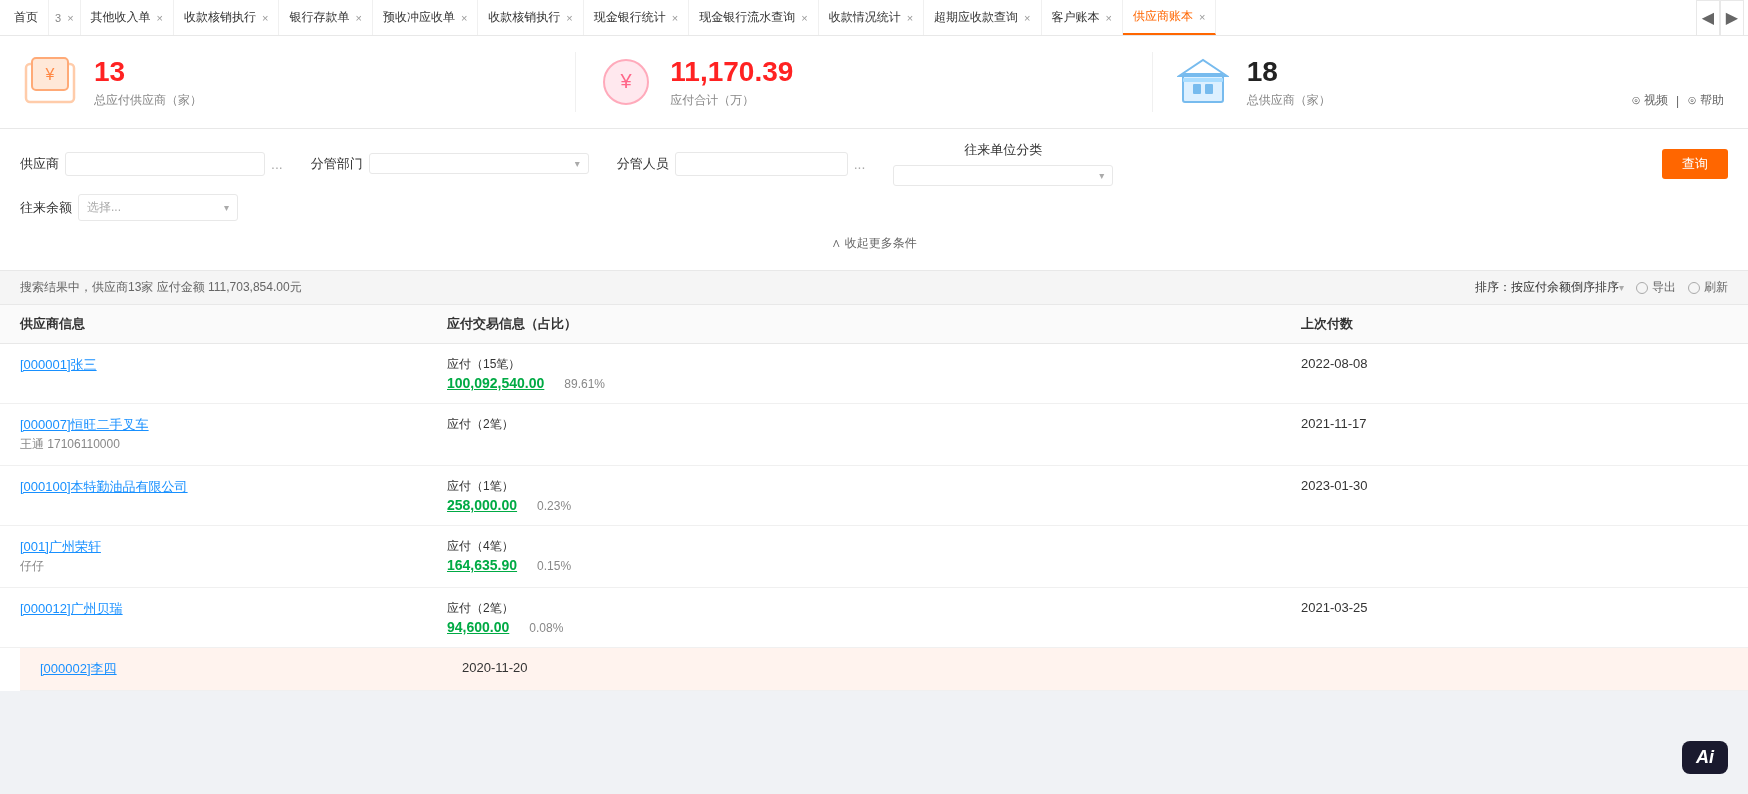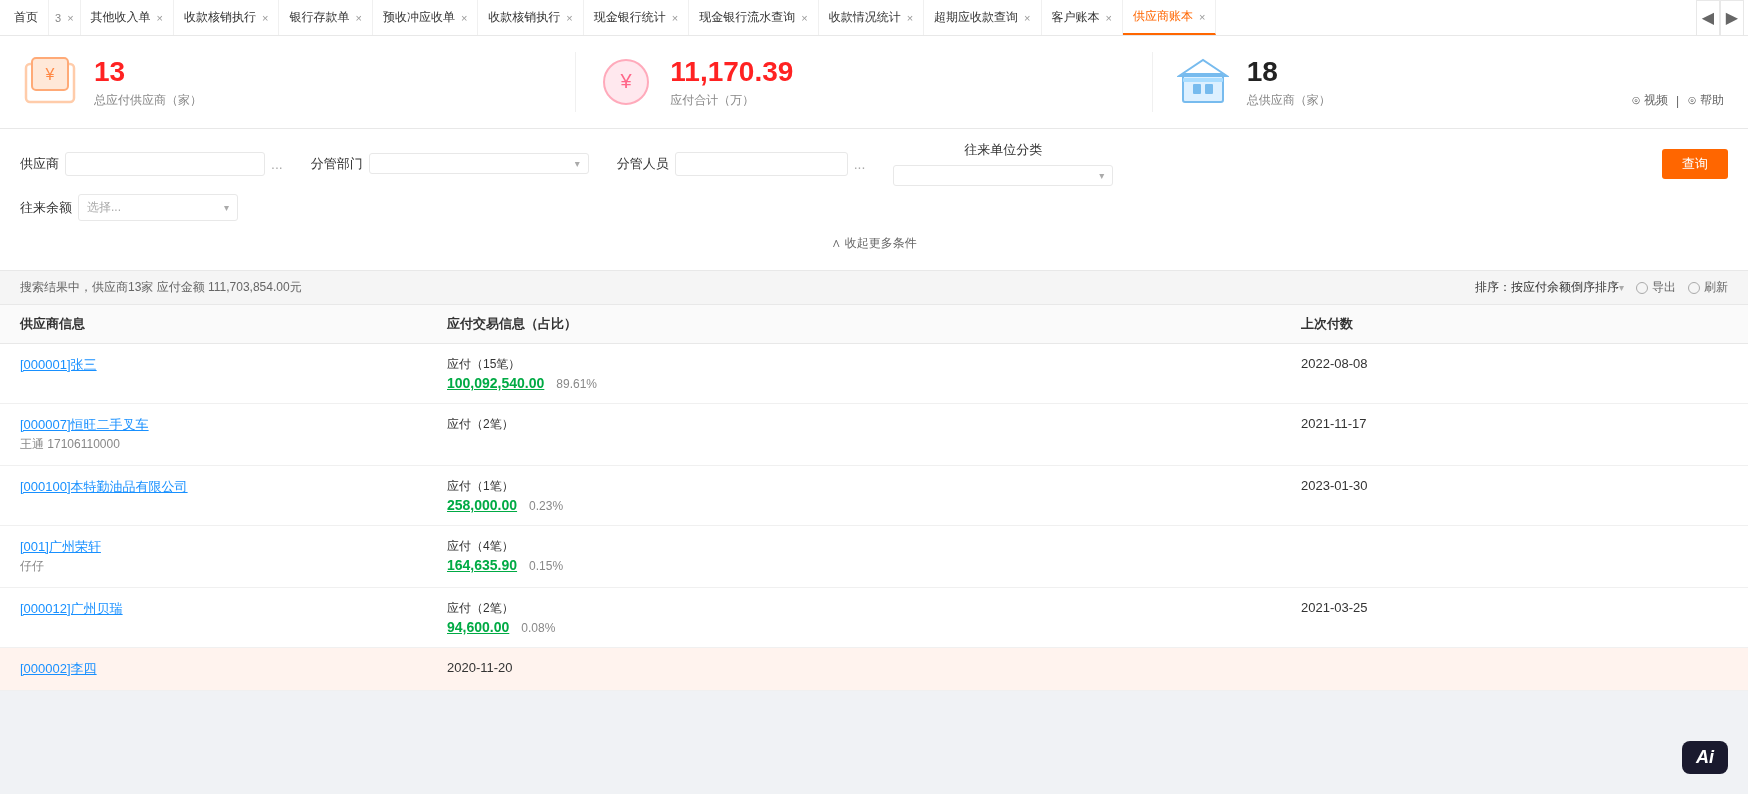--- a/index.html
+++ b/index.html
@@ -81,27 +81,27 @@
     .table-header {
       display: grid; grid-template-columns: 1fr 2fr 1fr;
       padding: 10px 20px; font-size: 13px; font-weight: bold; color: #333;
       border-bottom: 1px solid #e8e8e8; background: #fafafa;
     }
     .table-row {
       display: grid; grid-template-columns: 1fr 2fr 1fr;
       padding: 12px 20px; border-bottom: 1px solid #f0f0f0;
       align-items: start;
     }
-    .table-row.highlighted { background: #fff3ee; }
+    .table-row.highlighted { background: #fff3ee; margin-left: 20px; }
     .supplier-link { color: #1890ff; text-decoration: underline; cursor: pointer; font-size: 13px; }
     .supplier-sub { font-size: 12px; color: #888; margin-top: 2px; }
     .pay-label { color: #333; font-size: 12px; }
     .pay-amount { color: #00aa44; font-size: 14px; font-weight: bold; cursor: pointer; text-decoration: underline; margin-top: 2px; }
     .pay-percent { color: #888; font-size: 12px; margin-left: 12px; }
-    .pay-row { display: flex; align-items: baseline; gap: 0; flex-wrap: wrap; }
+    .pay-row { display: flex; align-items: baseline; gap: 8px; flex-wrap: wrap; }
     .last-pay { color: #333; font-size: 13px; }
 
     
     ::-webkit-scrollbar { width: 6px; height: 6px; }
     ::-webkit-scrollbar-track { background: #f0f0f0; }
     ::-webkit-scrollbar-thumb { background: #ccc; border-radius: 3px; }
 
     .page-wrapper { position: relative; width: 1748px; min-height: 794px; overflow: hidden; background: #f0f2f5; }
   </style>
 </head>

